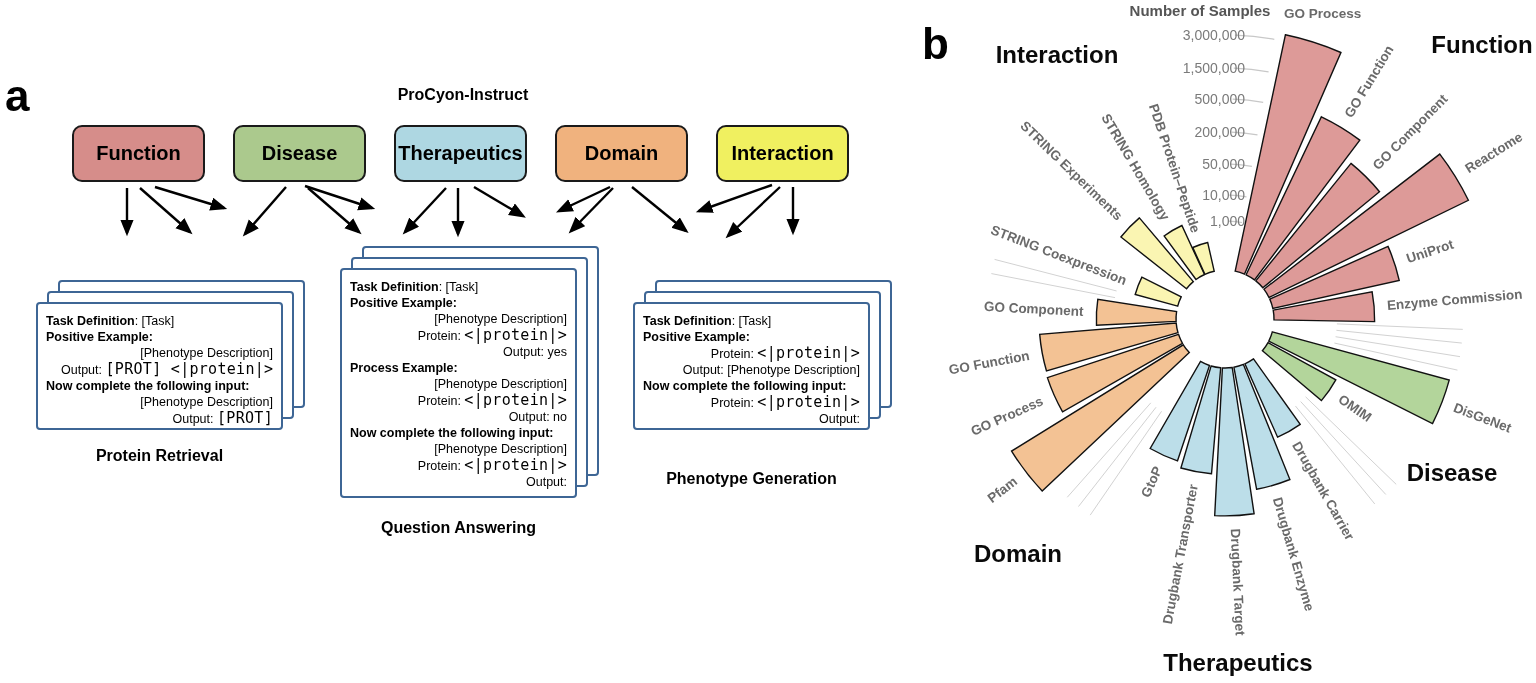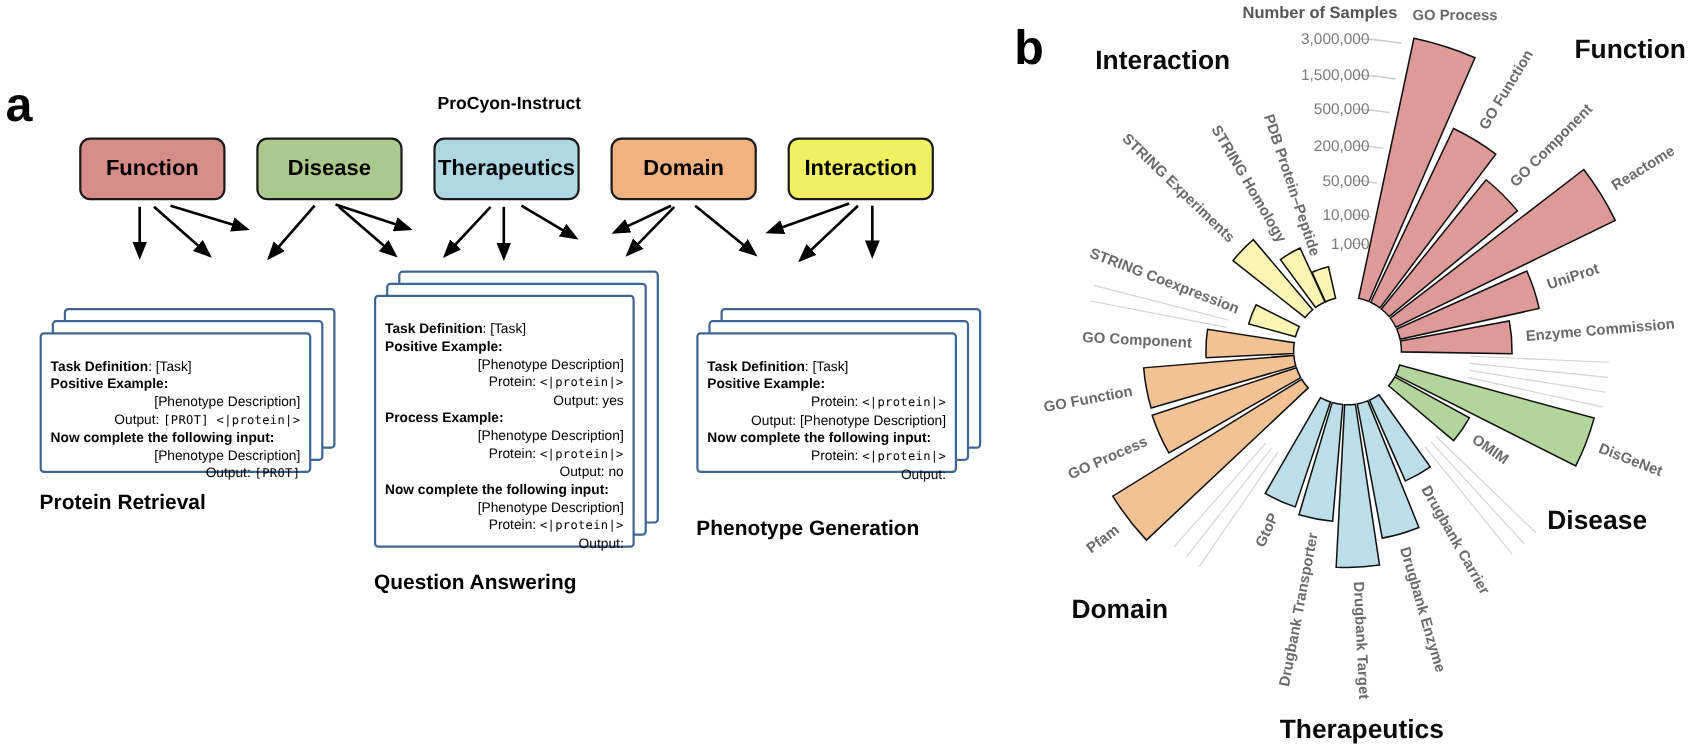--- a/index.html
+++ b/index.html
@@ -7,26 +7,26 @@
         font-family:"Liberation Sans",sans-serif;color:#000;}
   #fig-svg{position:absolute;left:0;top:0;}
   .panel-label{position:absolute;font-size:44px;font-weight:600;line-height:1;color:#000;}
   .fig-title{position:absolute;top:86px;left:463px;transform:translateX(-50%);
              font-size:16px;font-weight:700;white-space:nowrap;}
   .task-box{position:absolute;top:125px;width:133px;height:57px;box-sizing:border-box;
             border:2.2px solid #1a1a1a;border-radius:10px;display:flex;align-items:center;
             justify-content:center;font-weight:700;font-size:20px;}
   .stack{position:absolute;}
   .card{position:absolute;background:#fff;border:2px solid #3e6695;border-radius:4px;box-sizing:border-box;}
-  .card-front{padding:21px 8px;font-size:12.5px;line-height:16px;}
+  .card-front{padding:9px 8px;font-size:12.5px;line-height:16px;}
   .cline{white-space:nowrap;}
   .ind{padding-left:15px;text-align:right;}
   .cb{font-weight:700;}
-  .cm{font-family:"DejaVu Sans Mono",monospace;font-size:11px;letter-spacing:.3px;}
-  .stack-label{position:absolute;font-weight:700;font-size:19px;text-align:left;}
+  .cm{font-family:"DejaVu Sans Mono",monospace;font-size:15px;letter-spacing:.3px;}
+  .stack-label{position:absolute;font-weight:700;font-size:16px;text-align:center;}
   .bar-label{font-size:13.5px;font-weight:600;fill:#6a6a6a;}
   .tick-label{font-size:14px;fill:#7a7a7a;}
   .axis-title{font-size:15px;font-weight:700;fill:#555;}
   .group-label{font-size:24px;font-weight:700;fill:#0a0a0a;}
 </style>
 </head>
 <body>
 
 <div class="page">
 

